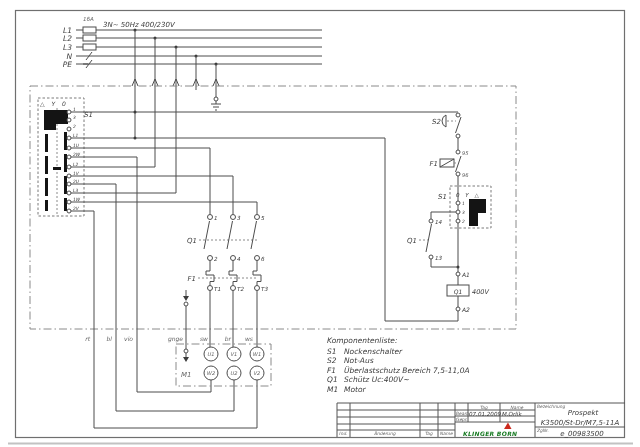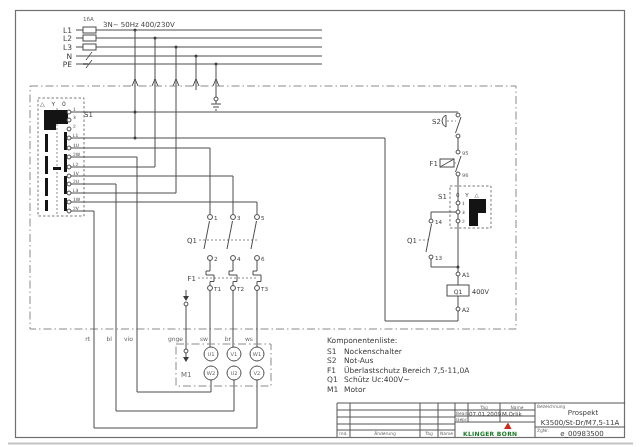--- a/index.html
+++ b/index.html
@@ -1,16 +1,16 @@
 <!DOCTYPE html>
 <html><head>
 <meta charset="utf-8">
 <style>
   html,body{margin:0;padding:0;background:#fff;}
-  .page{position:relative;width:640px;height:447px;background:#fff;overflow:hidden;}
+  .page{position:relative;width:640px;height:447px;background:#fff;overflow:hidden;font-style:italic;}
   svg{position:absolute;left:0;top:0;}
   text{font-family:"DejaVu Sans",sans-serif;fill:#3c3c3c;}
   .w{stroke:#4d4d4d;stroke-width:1;fill:none;}
   .c{fill:#fff;stroke:#4d4d4d;stroke-width:1;}
   .dot{fill:#3c3c3c;stroke:none;}
   .bx{stroke:#8a8a8a;stroke-width:1;fill:none;stroke-dasharray:8 3 1.5 3;}
   .db{stroke:#7a7a7a;stroke-width:1;fill:none;stroke-dasharray:2.5 2;}
   .dash{stroke:#8a8a8a;stroke-width:1;fill:none;stroke-dasharray:2 2;}
   .blk{fill:#141414;stroke:none;}
   .tbl{stroke:#555;stroke-width:1;fill:none;}

